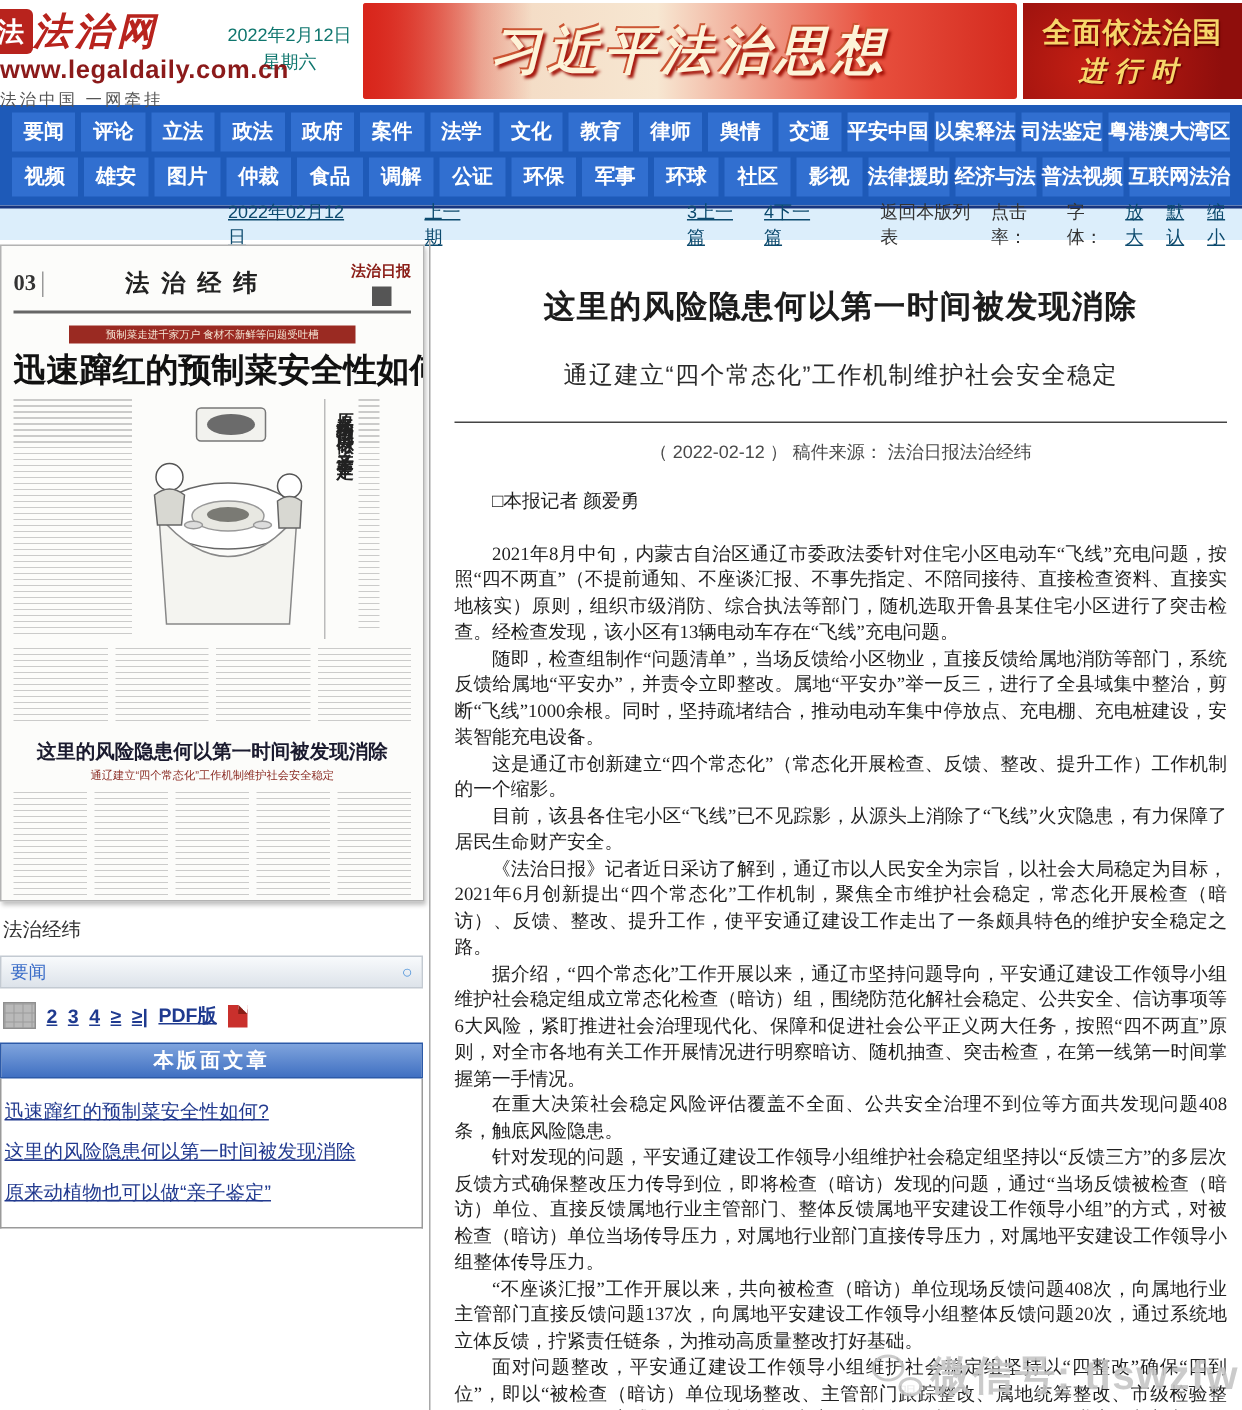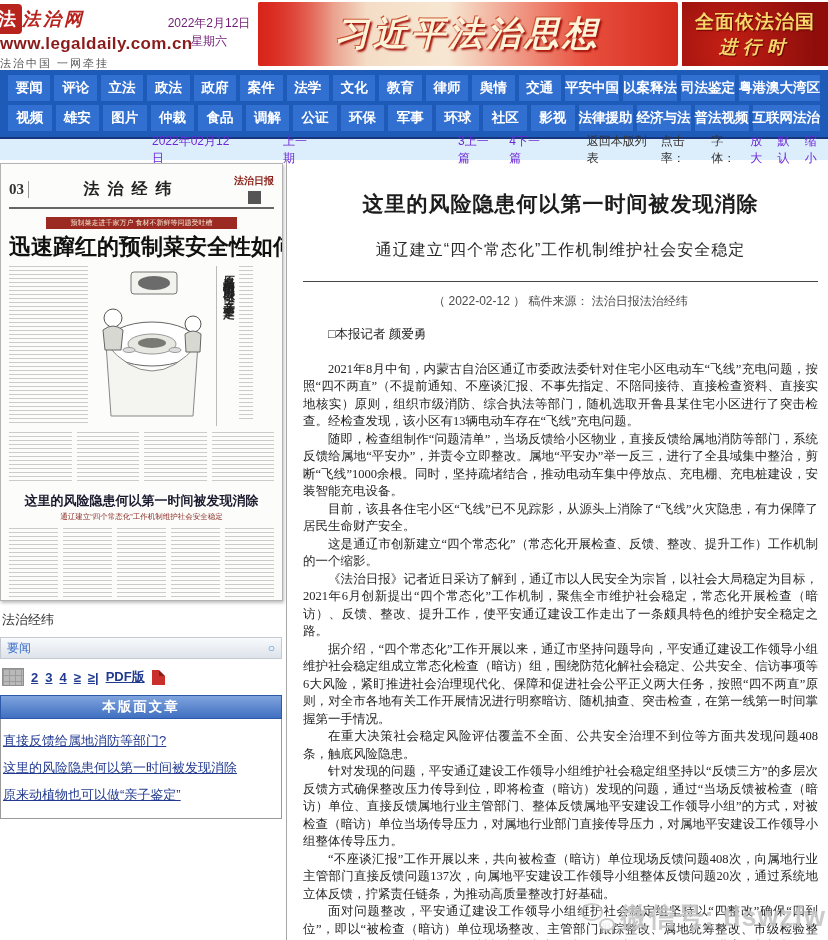--- a/index.html
+++ b/index.html
@@ -5,39 +5,39 @@
   * { margin:0; padding:0; box-sizing:border-box; }
   html,body { width:828px; }
   body { font-family:"Liberation Sans", sans-serif; background:#fff; color:#222; }
   .page { position:relative; width:828px; height:940px; overflow:hidden; background:#fff; }
 
   
   .header { position:relative; height:70px; background:#fff; display:flex; align-items:stretch; }
   .logo-block { width:150px; padding:4px 2px 2px 0; position:relative; }
   .logo-row { display:flex; align-items:center; }
   .seal { width:30px; height:30px; background:#b8231d; color:#fff; font-family:"Liberation Serif",serif; font-weight:bold; font-size:18px; display:flex; align-items:center; justify-content:center; border-radius:4px; margin-left:-8px; }
-  .logo-text { font-family:Liberation Mono, monospace; font-weight:bold; font-size:18px; color:#b8231d; letter-spacing:3px; font-style:italic; }
+  .logo-text { font-family:Liberation Mono, monospace; font-weight:bold; font-size:25px; color:#b8231d; letter-spacing:3px; font-style:italic; }
   .logo-url { font-size:17px; font-weight:bold; color:#8b1a1a; letter-spacing:.4px; }
   .logo-slogan { font-size:11px; color:#555; letter-spacing:2px; margin-top:2px; }
-  .date-block { width:86px; text-align:center; padding-top:14px; font-size:12px; color:#701a75; line-height:18px;margin-left:16px; }
+  .date-block { width:86px; text-align:center; padding-top:14px; font-size:12px; color:#0f766e; line-height:18px; }
   .banner-main { flex:1; margin:2px 4px 4px 6px; background:linear-gradient(90deg,#e8473a 0%,#f3d9c2 18%,#f7e7d2 45%,#e8503e 78%,#d42a1e 100%); border-radius:2px; display:flex; align-items:center; justify-content:center; position:relative; overflow:hidden; }
   .banner-main::after { content:""; position:absolute; left:0; top:0; width:26%; height:100%; background:linear-gradient(90deg,#d8251b,transparent); }
   .banner-main-text { position:relative; font-family:"Liberation Serif",serif; font-weight:bold; font-style:italic; font-size:34px; color:#fdf3d8; text-shadow:2px 2px 2px #a31208, -1px -1px 0 #c53; letter-spacing:4px; z-index:2; }
   .banner-right { width:146px; background:radial-gradient(circle at 30% 70%,#c41f14,#8f0e0c 80%); display:flex; flex-direction:column; align-items:center; justify-content:center; margin:2px 0 4px 0; }
   .banner-right .l1 { font-family:"Liberation Serif",serif; font-weight:bold; font-size:19px; color:#f7d66a; text-shadow:1px 1px 1px #600; letter-spacing:1px; white-space:nowrap; }
   .banner-right .l2 { font-family:"Liberation Serif",serif; font-weight:bold; font-style:italic; font-size:18px; color:#f7d66a; text-shadow:1px 1px 1px #600; letter-spacing:6px; }
 
   
   .nav { background:#1e5ab8; padding:3px 6px 4px 6px; }
   .nav-row { display:flex; }
   .nav-item { flex:1; text-align:center; background:#316fd0; margin:2px; padding:4px 0; color:#fff; font-size:13.5px; font-weight:bold; white-space:nowrap; cursor:pointer; }
 
   
   .subnav { height:23px; background:#dcEFfb; background:#dceefb; border-top:2px solid #17357e; display:flex; align-items:center; font-size:12px; color:#333; }
-  .subnav a, .slink { color:#6d28d9; cursor:pointer; }
+  .subnav a, .slink { color:#0c4a6e; text-decoration:underline; cursor:pointer; }
   .sn-date { margin-left:152px; }
   .sn-prev-issue { margin-left:44px; }
   .sn-articles { margin-left:140px; display:flex; gap:10px; }
   .sn-right { margin-left:36px; display:flex; gap:4px; align-items:center; }
   .sn-plain { color:#333; text-decoration:none; }
 
   
   .content { display:flex; height:781px; }
   .left-col { width:287px; border-right:1px solid #a8a8a8; padding:2px 2px 0 0; position:relative; }
   .right-col { flex:1; position:relative; padding:22px 10px 0 16px; }
@@ -241,38 +241,38 @@
             <span class="pg-link">4</span>
           </span>
         <span class="pg-link">≥</span>
         <span class="pg-link">≥|</span>
         <span class="pg-link">PDF版</span>
         <span class="pdf-ico"></span>
       </div>
 
       <div class="list-head">本版面文章</div>
       <div class="list-box">
-          <a>直接反馈给属地消防等部门?</a>
+          <a>迅速蹿红的预制菜安全性如何?</a>
           <a>这里的风险隐患何以第一时间被发现消除</a>
           <a>原来动植物也可以做“亲子鉴定”</a>
         </div>
     </div>
 
     <div class="right-col">
       <div class="a-title">这里的风险隐患何以第一时间被发现消除</div>
       <div class="a-sub">通辽建立“四个常态化”工作机制维护社会安全稳定</div>
       <div class="a-rule"></div>
       <div class="a-meta">（ 2022-02-12 ）  稿件来源： 法治日报法治经纬</div>
       <div class="a-body">
         <p class="a-byline">□本报记者 颜爱勇</p>
         <div>
             <p>2021年8月中旬，内蒙古自治区通辽市委政法委针对住宅小区电动车“飞线”充电问题，按照“四不两直”（不提前通知、不座谈汇报、不事先指定、不陪同接待、直接检查资料、直接实地核实）原则，组织市级消防、综合执法等部门，随机选取开鲁县某住宅小区进行了突击检查。经检查发现，该小区有13辆电动车存在“飞线”充电问题。</p>
             <p>随即，检查组制作“问题清单”，当场反馈给小区物业，直接反馈给属地消防等部门，系统反馈给属地“平安办”，并责令立即整改。属地“平安办”举一反三，进行了全县域集中整治，剪断“飞线”1000余根。同时，坚持疏堵结合，推动电动车集中停放点、充电棚、充电桩建设，安装智能充电设备。</p>
+            <p>这是通辽市创新建立“四个常态化”（常态化开展检查、反馈、整改、提升工作）工作机制的一个缩影。</p>
             <p>目前，该县各住宅小区“飞线”已不见踪影，从源头上消除了“飞线”火灾隐患，有力保障了居民生命财产安全。</p>
-            <p>这是通辽市创新建立“四个常态化”（常态化开展检查、反馈、整改、提升工作）工作机制的一个缩影。</p>
             <p>《法治日报》记者近日采访了解到，通辽市以人民安全为宗旨，以社会大局稳定为目标，2021年6月创新提出“四个常态化”工作机制，聚焦全市维护社会稳定，常态化开展检查（暗访）、反馈、整改、提升工作，使平安通辽建设工作走出了一条颇具特色的维护安全稳定之路。</p>
             <p>据介绍，“四个常态化”工作开展以来，通辽市坚持问题导向，平安通辽建设工作领导小组维护社会稳定组成立常态化检查（暗访）组，围绕防范化解社会稳定、公共安全、信访事项等6大风险，紧盯推进社会治理现代化、保障和促进社会公平正义两大任务，按照“四不两直”原则，对全市各地有关工作开展情况进行明察暗访、随机抽查、突击检查，在第一线第一时间掌握第一手情况。</p>
             <p>在重大决策社会稳定风险评估覆盖不全面、公共安全治理不到位等方面共发现问题408条，触底风险隐患。</p>
             <p>针对发现的问题，平安通辽建设工作领导小组维护社会稳定组坚持以“反馈三方”的多层次反馈方式确保整改压力传导到位，即将检查（暗访）发现的问题，通过“当场反馈被检查（暗访）单位、直接反馈属地行业主管部门、整体反馈属地平安建设工作领导小组”的方式，对被检查（暗访）单位当场传导压力，对属地行业部门直接传导压力，对属地平安建设工作领导小组整体传导压力。</p>
             <p>“不座谈汇报”工作开展以来，共向被检查（暗访）单位现场反馈问题408次，向属地行业主管部门直接反馈问题137次，向属地平安建设工作领导小组整体反馈问题20次，通过系统地立体反馈，拧紧责任链条，为推动高质量整改打好基础。</p>
             <p>面对问题整改，平安通辽建设工作领导小组维护社会稳定组坚持以“四整改”确保“四到位”，即以“被检查（暗访）单位现场整改、主管部门跟踪整改、属地统筹整改、市级检验整改”的“四阶层整改”方式，确保“被检查（暗访）对象第一时间整改到位、行业主管部门督促到位、属地平安建设工作领导小组强化到位、检查（暗访）组督导到位”的“四方面到位”。截至2021年12月13日，全市408条具体问题点对点全部整改完毕，各类风险隐患予以及时消除。</p>
           </div>
       </div>
       <div class="watermark">
         <span class="wx-icon">

